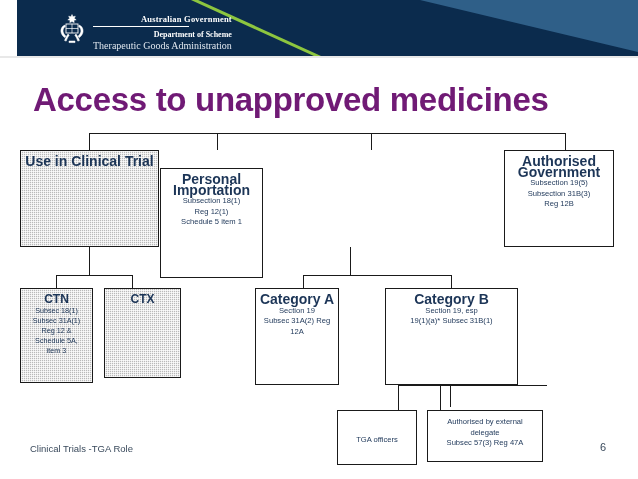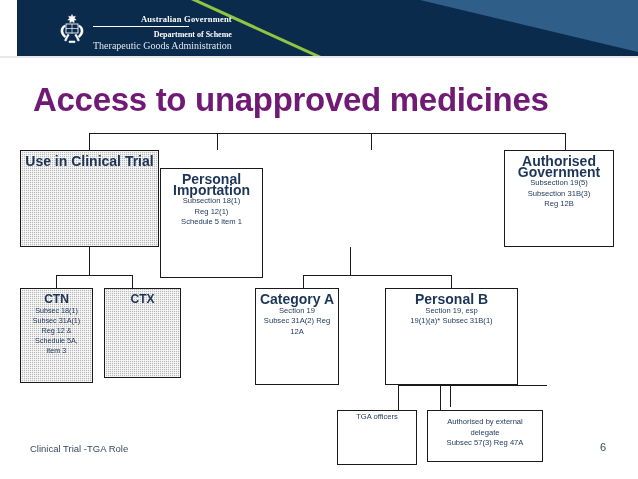--- a/index.html
+++ b/index.html
@@ -241,40 +241,40 @@
     </div>
 
     <div class="node" style="left:255px; top:288px; width:84px; height:97px;">
       <span class="hd">Category A</span>
       <span class="sub" style="white-space:pre-line;">Section 19
 Subsec 31A(2)  Reg
 12A</span>
     </div>
 
     <div class="node" style="left:385px; top:288px; width:133px; height:97px;">
-      <span class="hd">Personal B</span>
+      <span class="hd">Category B</span>
       <span class="sub" style="white-space:pre-line;">Section 19, esp
 19(1)(a)* Subsec 31B(1)</span>
     </div>
 
     <div class="conn" style="left:450px; top:385px; width:1px; height:22px;"></div>
     <div class="conn" style="left:398px; top:385px; width:149px; height:1px;"></div>
     <div class="conn" style="left:398px; top:385px; width:1px; height:25px;"></div>
     <div class="conn" style="left:440px; top:385px; width:1px; height:25px;"></div>
 
-    <div class="node plain" style="left:337px; top:410px; width:80px; height:55px; padding-top:0;">
+    <div class="node plain" style="left:337px; top:410px; width:80px; height:55px; padding-top:23px;">
       <span class="hd"></span>
       <span class="sub" style="white-space:pre-line;">TGA officers</span>
     </div>
 
     <div class="node plain" style="left:427px; top:410px; width:116px; height:52px; padding-top:5px;">
       <span class="hd"></span>
       <span class="sub" style="white-space:pre-line;">Authorised by external
 delegate
 Subsec 57(3) Reg 47A</span>
     </div>
 
   </div>
 
-  <div id="footer-text">Clinical Trial -TGA Role</div>
+  <div id="footer-text">Clinical Trials -TGA Role</div>
   <div id="footer-page">6</div>
 
 </div>
 
 </body></html>

